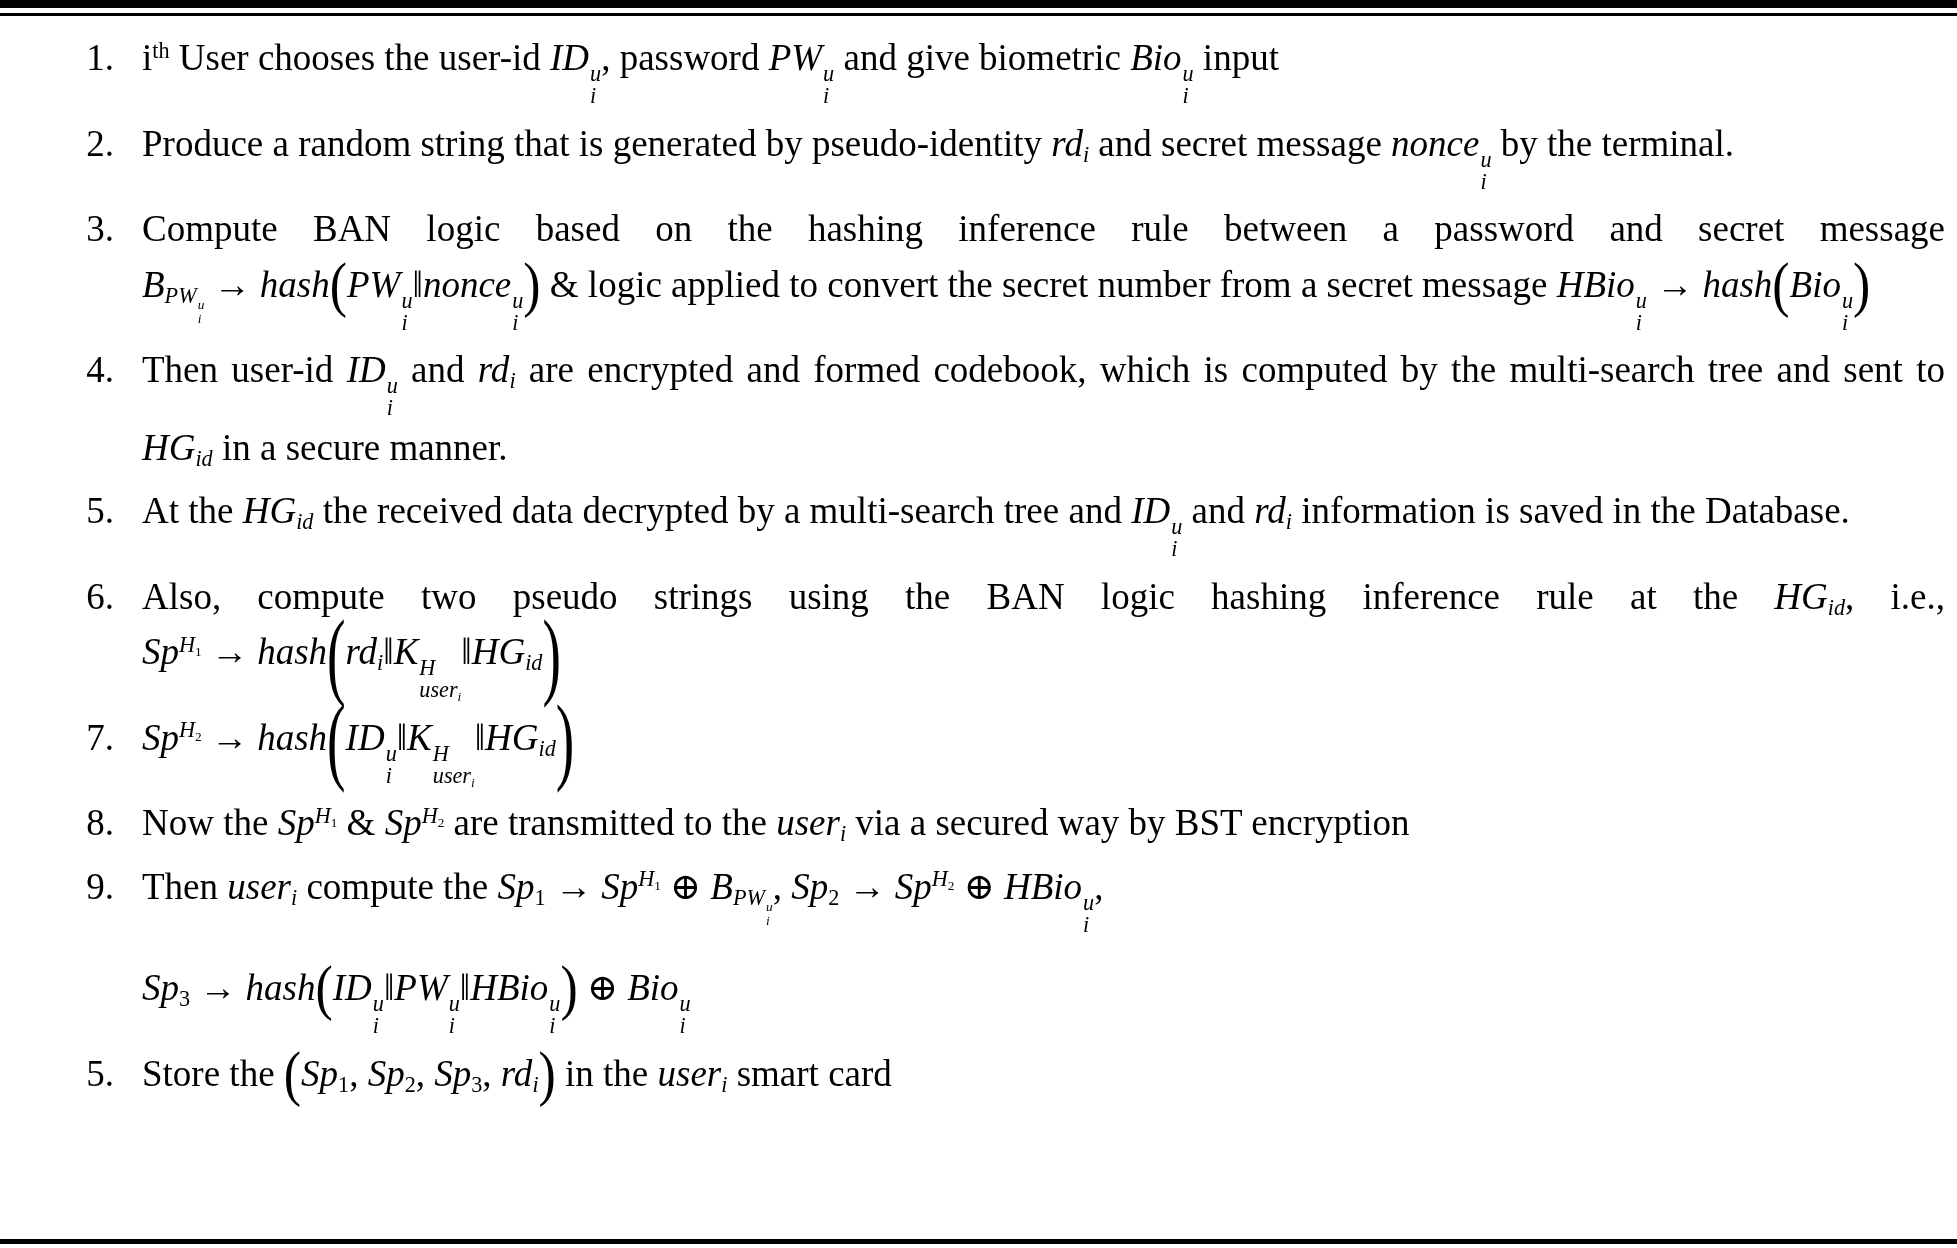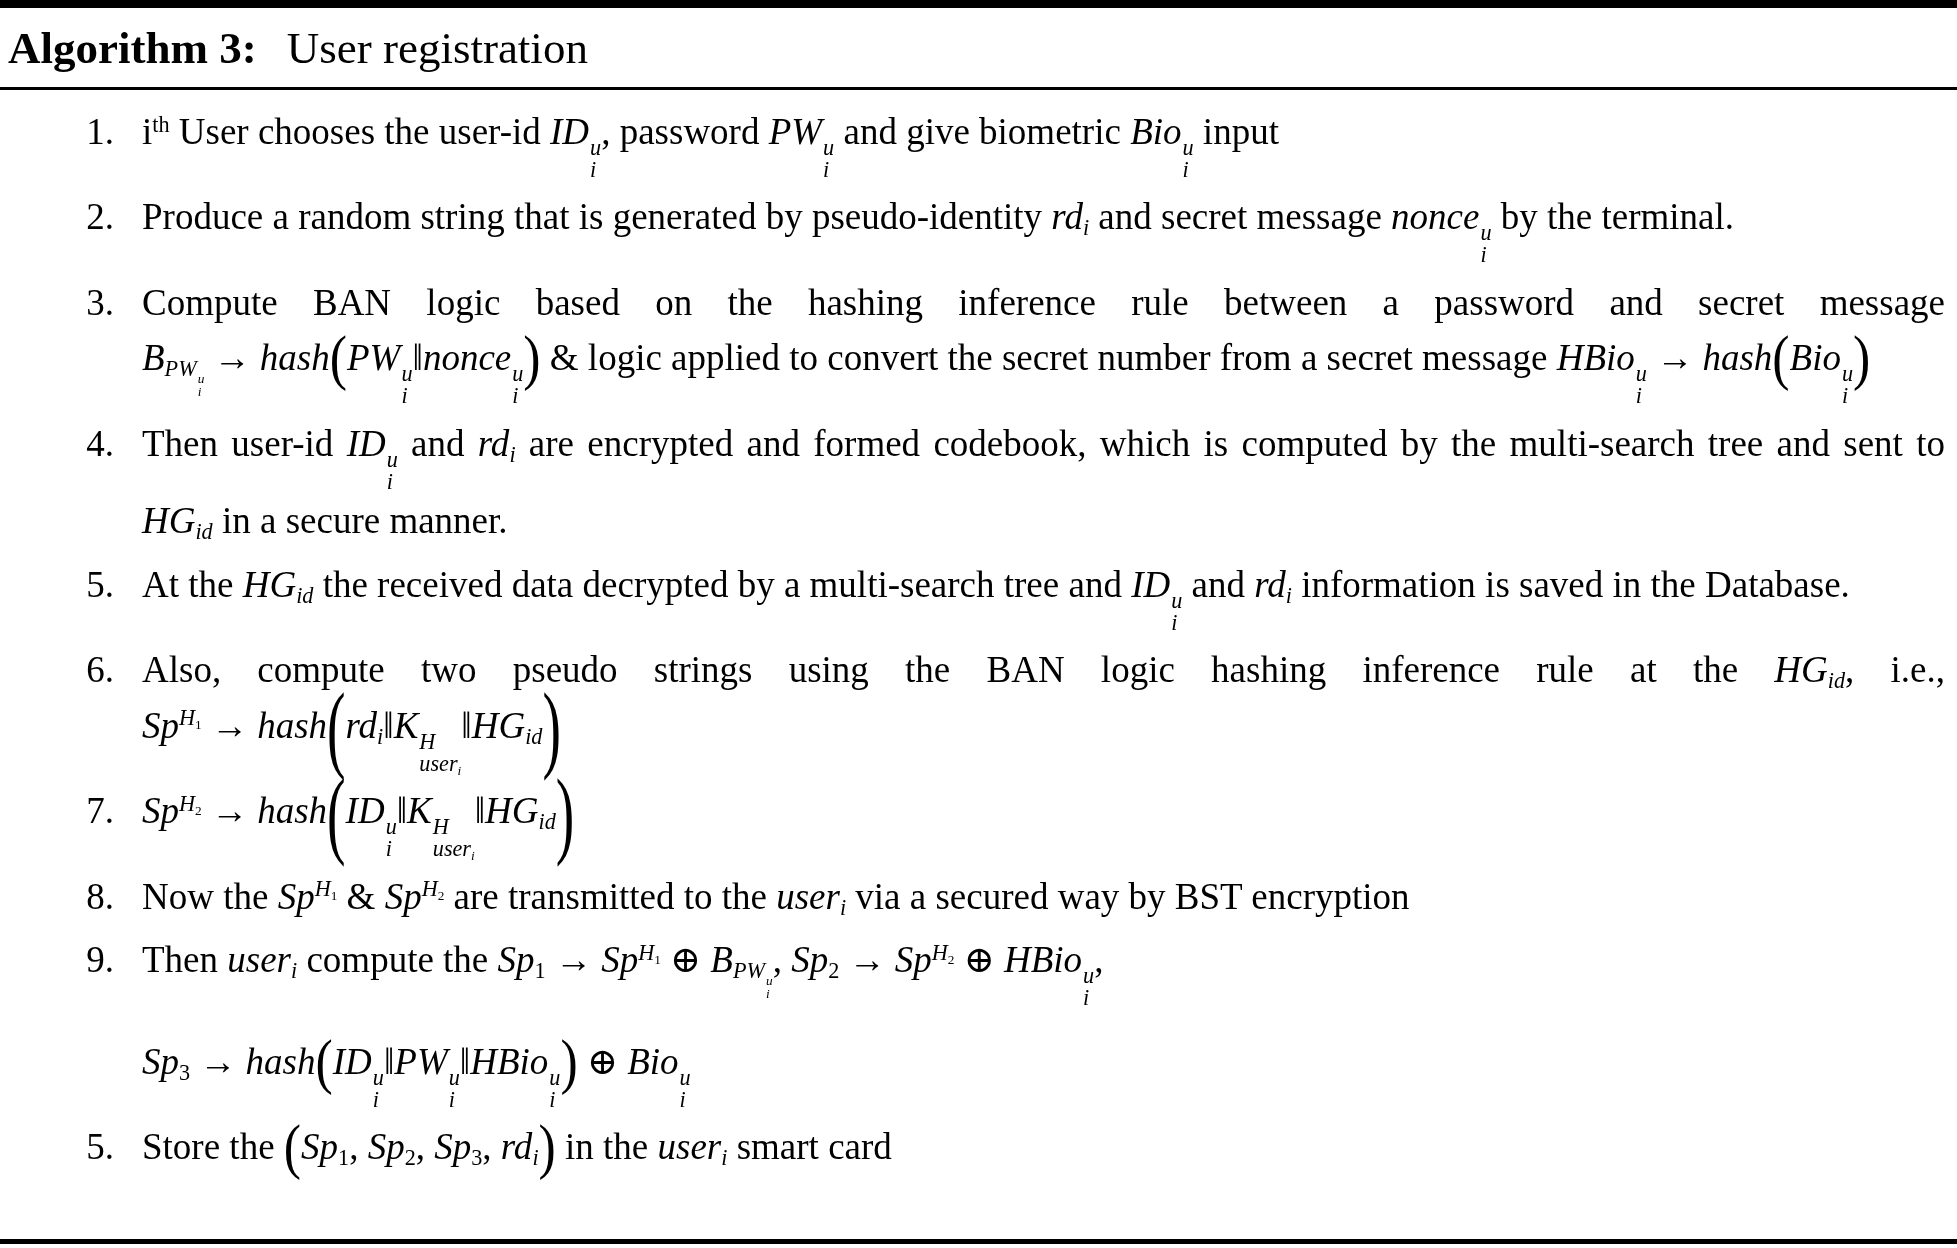--- a/index.html
+++ b/index.html
@@ -37,23 +37,20 @@
       transform:scaleY(1.18);vertical-align:-0.1em;}
   .bpt{font-style:normal;display:inline-block;font-size:150%;line-height:0;
       transform:scaleY(1.75);vertical-align:-0.16em;}
 </style>
 </head>
 <body>
 
 <div class="page">
   <div class="top-rule"></div>
 
-  <div class="header">
-    <span class="label">Algorithm 3:</span><span class="title">User registration</span>
-  </div>
   <div class="head-rule"></div>
 
   <div class="steps">
       <div class="step">
         <div class="num">1.</div>
         <div class="content"><span class="grp"><span class="rm">i</span><sup>th</sup></span> User chooses the user-id <span class="formula"><span class="grp"><span class="it">ID</span><span class="stk">
                 <span class="srow"><span class="grp"><span class="it">u</span></span></span>
                 <span class="srow"><span class="grp"><span class="it">i</span></span></span>
               </span></span></span>, password <span class="formula"><span class="grp"><span class="it">PW</span><span class="stk">
                 <span class="srow"><span class="grp"><span class="it">u</span></span></span>

